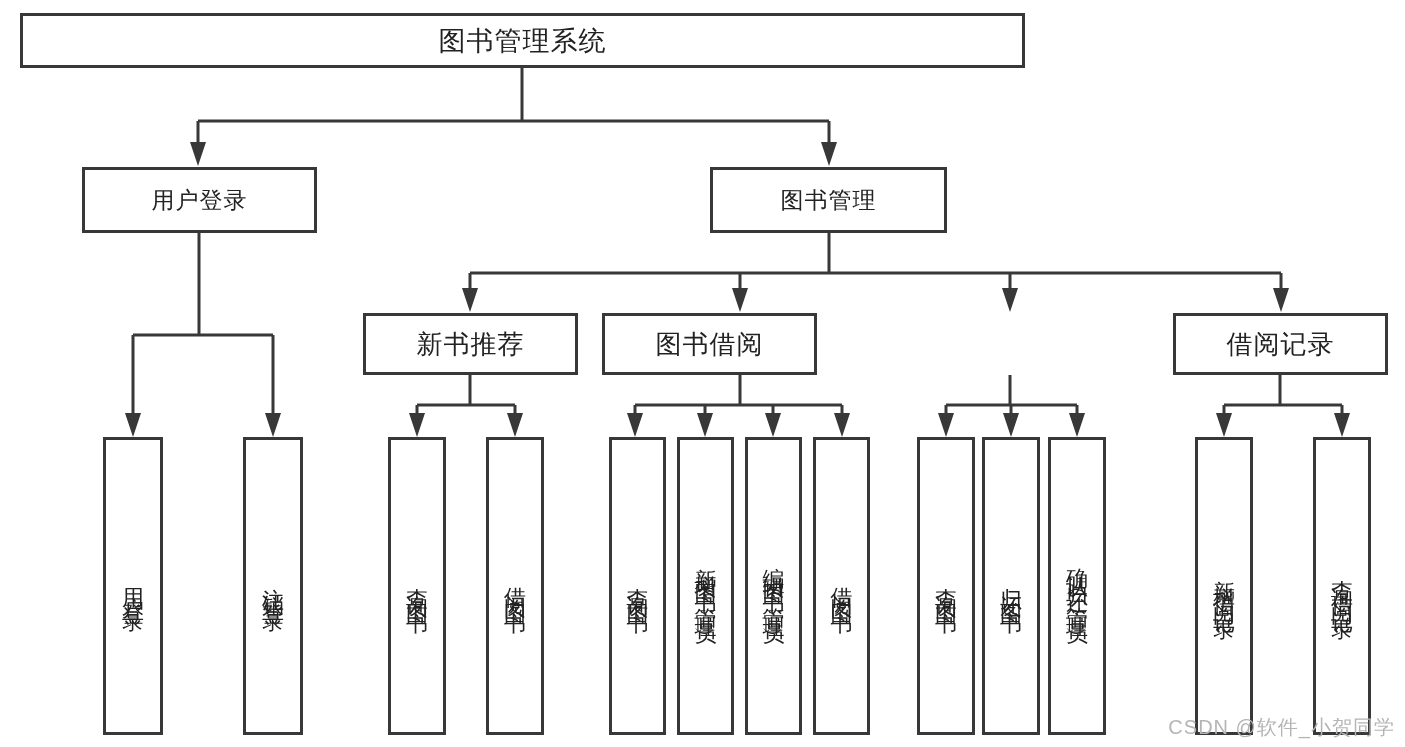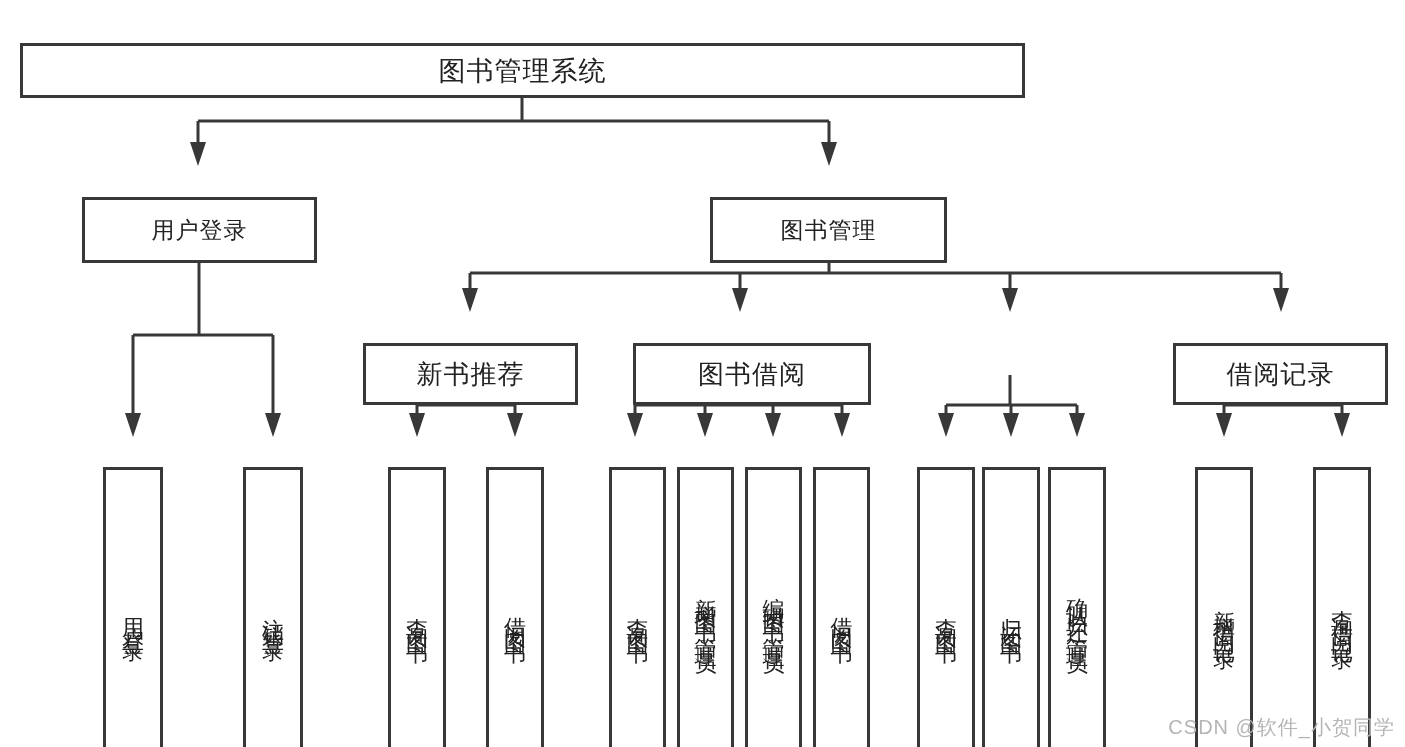--- a/index.html
+++ b/index.html
@@ -22,21 +22,20 @@
     position: absolute;
     box-sizing: border-box;
     background: #ffffff;
     border: 3px solid #383838;
     display: flex;
     align-items: center;
     justify-content: center;
     color: #222222;
     z-index: 2;
     text-align: center;
-    margin-top: 30px;
   }
   .node-root  { font-size: 27px; letter-spacing: 1px; }
   .node-l2    { font-size: 23px; letter-spacing: 1px; }
   .node-l3    { font-size: 26px; letter-spacing: 1px; }
   .vtext {
     writing-mode: vertical-rl;
     text-orientation: mixed;
     font-size: 22px;
     letter-spacing: 8px;
     line-height: 1.1;
@@ -86,21 +85,21 @@
              M1216 413 L1232 413 L1224 437 Z
              M1334 413 L1350 413 L1342 437 Z"></path>
   </svg>
 
   <div class="node node-root" style="left:20px; top:13px; width:1005px; height:55px;">图书管理系统</div>
 
   <div class="node node-l2" style="left:82px; top:167px; width:235px; height:66px;">用户登录</div>
   <div class="node node-l2" style="left:710px; top:167px; width:237px; height:66px;">图书管理</div>
 
   <div class="node node-l3" style="left:363px; top:313px; width:215px; height:62px;">新书推荐</div>
-  <div class="node node-l3" style="left:633px; top:313px; width:238px; height:62px;">图书借阅</div>
+  <div class="node node-l3" style="left:602px; top:313px; width:215px; height:62px;">图书借阅</div>
   <div class="node node-l3" style="left:1173px; top:313px; width:215px; height:62px;">借阅记录</div>
 
   <div class="node" style="left:103px; top:437px; width:60px; height:298px;">
     <span class="vtext">用户登录</span>
   </div>
   <div class="node" style="left:243px; top:437px; width:60px; height:298px;">
     <span class="vtext">注销登录</span>
   </div>
 
   <div class="node" style="left:388px; top:437px; width:58px; height:298px;">

